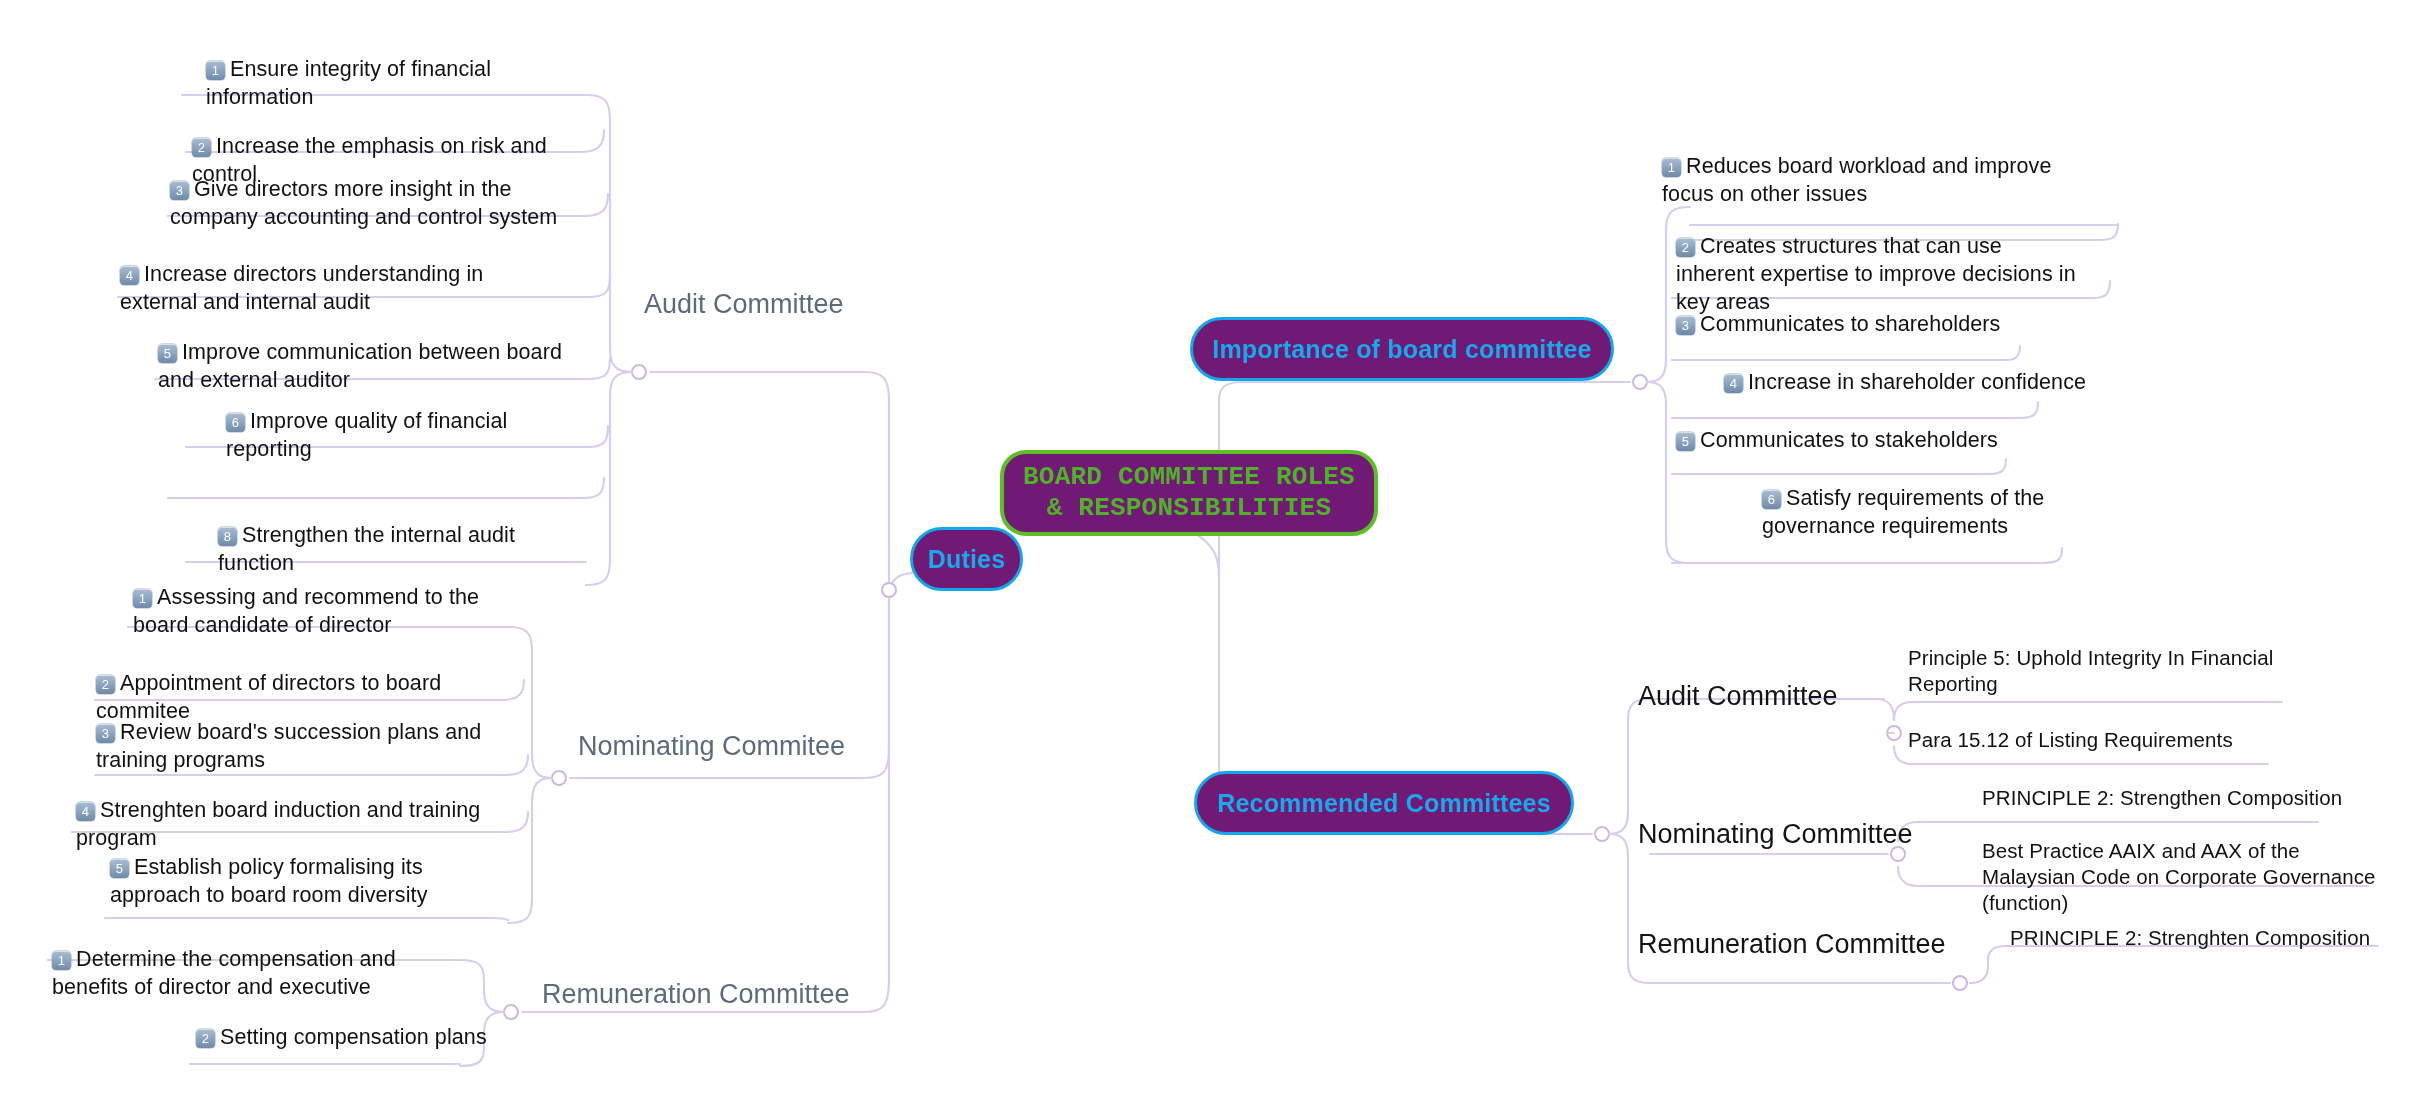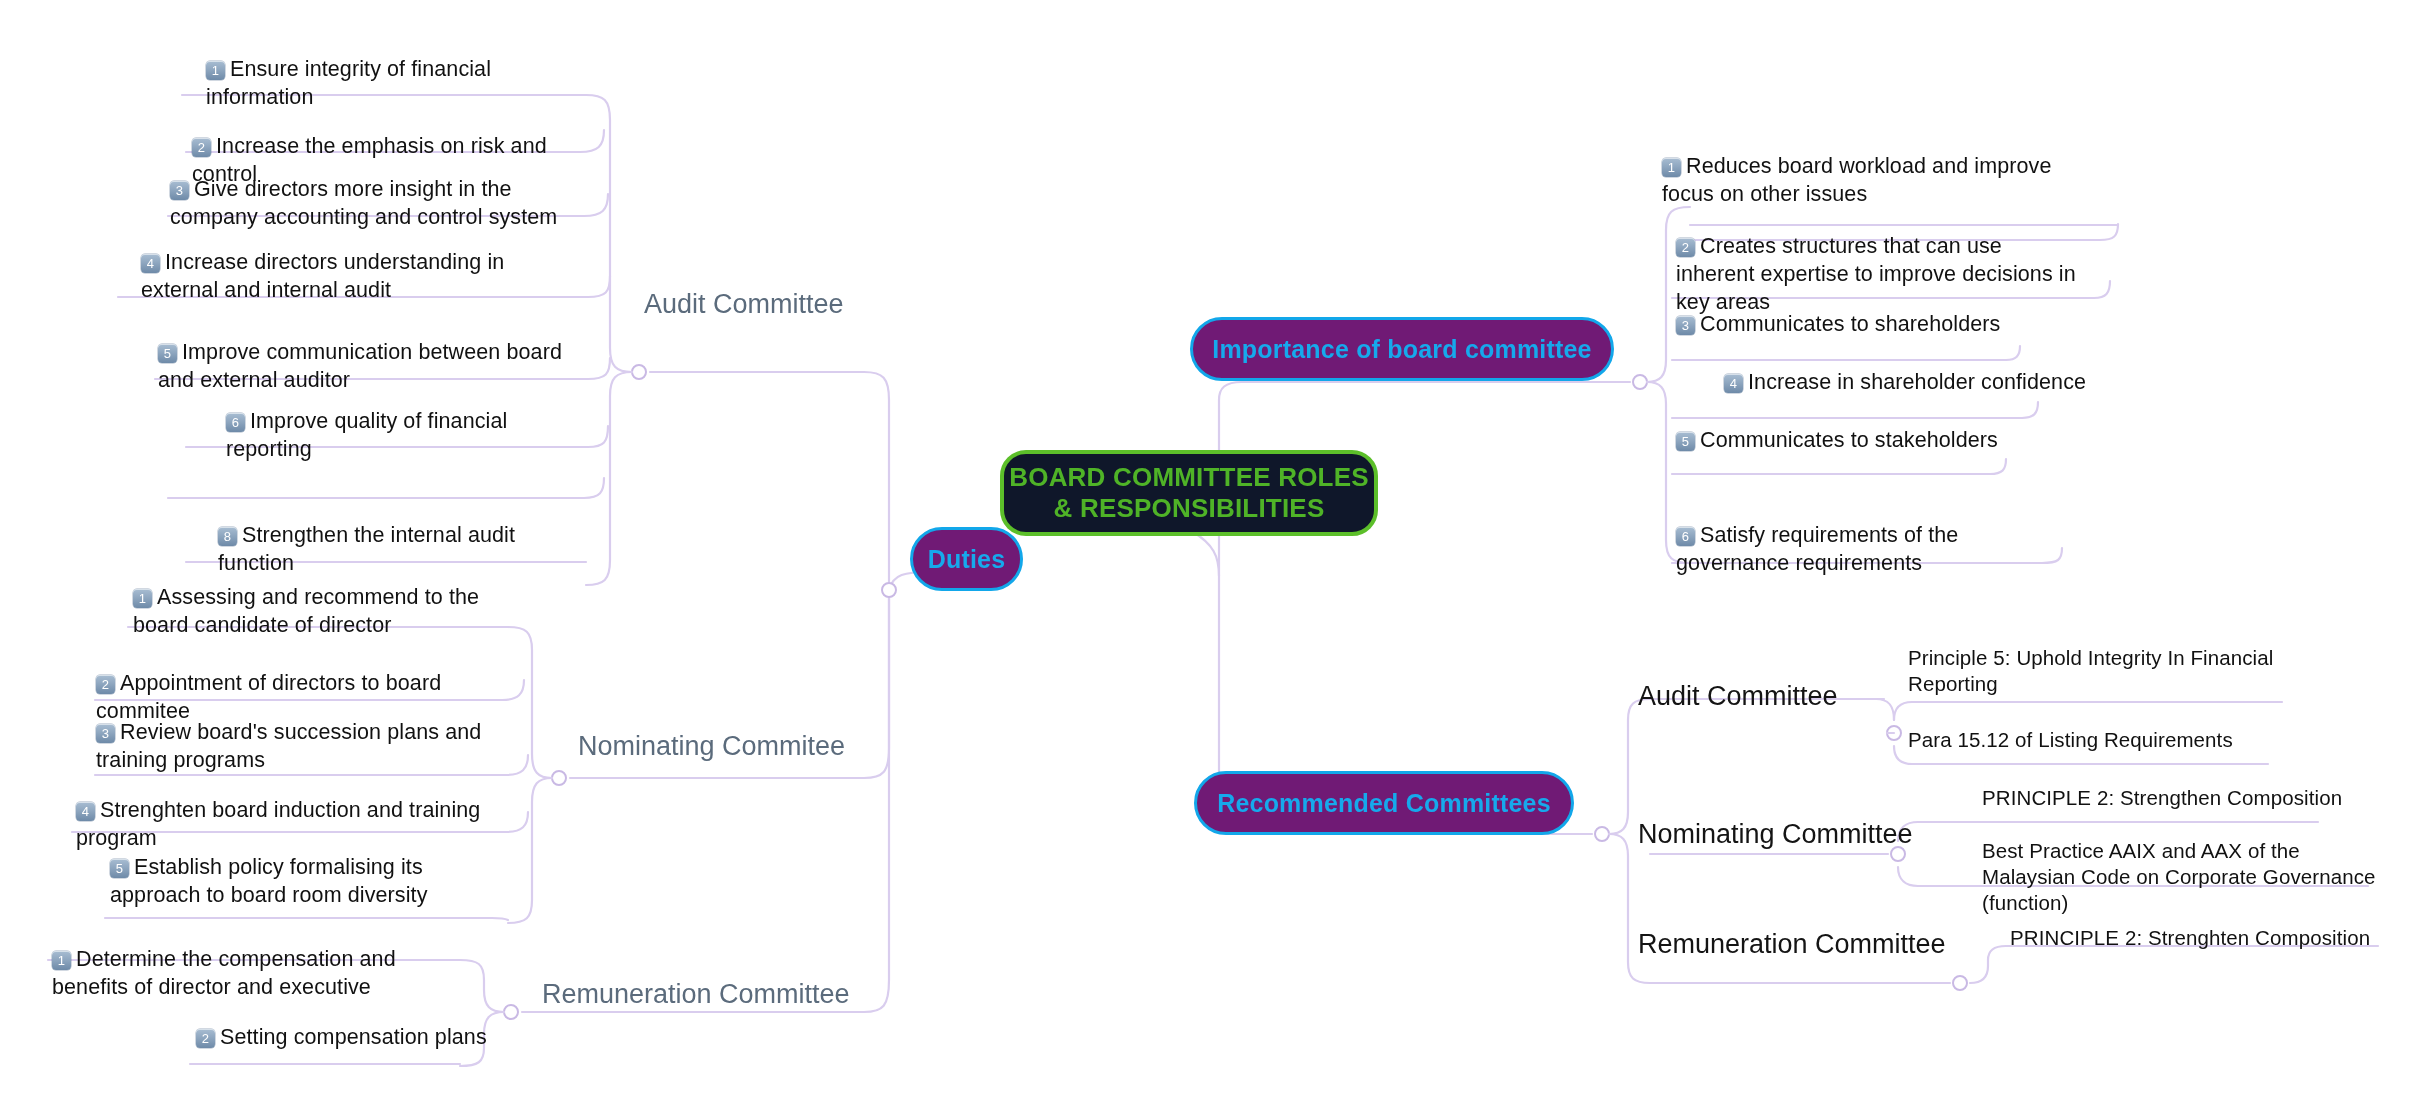--- a/index.html
+++ b/index.html
@@ -56,31 +56,32 @@
     font-weight:bold;
     font-size:25px;
     display:flex;align-items:center;justify-content:center;
     letter-spacing:.2px;
     box-sizing:border-box;
   }
 
   
   #root-node{
     position:absolute;
-    background:#0f172a;
+    background:#701a75;
     border:4px solid #5cbf2a;
     border-radius:26px;
     color:#4fb327;
     font-weight:bold;
     font-size:26px;
     line-height:31px;
     text-align:center;
     display:flex;align-items:center;justify-content:center;
     box-sizing:border-box;
     letter-spacing:.2px;
+    font-family:Liberation Mono, monospace;
   }
   #root-node .rl{display:block;}
 </style>
 </head>
 <body>
 
 <div id="canvas">
 
   <svg id="wires" viewBox="0 0 2433 1106" xmlns="http://www.w3.org/2000/svg">
     <g fill="none" stroke="#d9cdee" stroke-width="2.2" stroke-linecap="round">
@@ -211,21 +212,21 @@
 
   <div class="leaf" style="left:206px;top:55px;width:380px;">
     <span class="badge">1</span><span>Ensure integrity of financial information</span>
   </div>
   <div class="leaf" style="left:192px;top:112px;width:400px;margin-top:20px;">
     <span class="badge">2</span><span>Increase the emphasis on risk and control</span>
   </div>
   <div class="leaf" style="left:170px;top:175px;width:420px;">
     <span class="badge">3</span><span>Give directors more insight in the company accounting and control system</span>
   </div>
-  <div class="leaf" style="left:120px;top:248px;width:445px;margin-left:21px;">
+  <div class="leaf" style="left:120px;top:260px;width:445px;">
     <span class="badge">4</span><span>Increase directors understanding in external and internal audit</span>
   </div>
   <div class="leaf" style="left:158px;top:338px;width:410px;">
     <span class="badge">5</span><span>Improve communication between board and external auditor</span>
   </div>
   <div class="leaf" style="left:226px;top:407px;width:370px;">
     <span class="badge">6</span><span>Improve quality of financial reporting</span>
   </div>
   <div class="leaf" style="left:218px;top:521px;width:370px;">
     <span class="badge">8</span><span>Strengthen the internal audit function</span>
@@ -262,21 +263,21 @@
   </div>
   <div class="leaf rt" style="left:1676px;top:310px;width:420px;">
     <span class="badge">3</span><span>Communicates to shareholders</span>
   </div>
   <div class="leaf rt" style="left:1676px;top:368px;width:420px;padding-left:48px;">
     <span class="badge">4</span><span>Increase in shareholder confidence</span>
   </div>
   <div class="leaf rt" style="left:1676px;top:426px;width:420px;">
     <span class="badge">5</span><span>Communicates to stakeholders</span>
   </div>
-  <div class="leaf rt" style="left:1676px;top:484px;width:400px;margin-top:37px;">
+  <div class="leaf rt" style="left:1762px;top:484px;width:400px;">
     <span class="badge">6</span><span>Satisfy requirements of the governance requirements</span>
   </div>
 
   <div class="leaf" style="left:1908px;top:645px;width:380px;font-size:20.5px;line-height:26px;">
     <span>Principle 5: Uphold Integrity In Financial Reporting</span>
   </div>
   <div class="leaf" style="left:1908px;top:727px;width:380px;font-size:20.5px;line-height:26px;">
     <span>Para 15.12 of Listing Requirements</span>
   </div>
 

